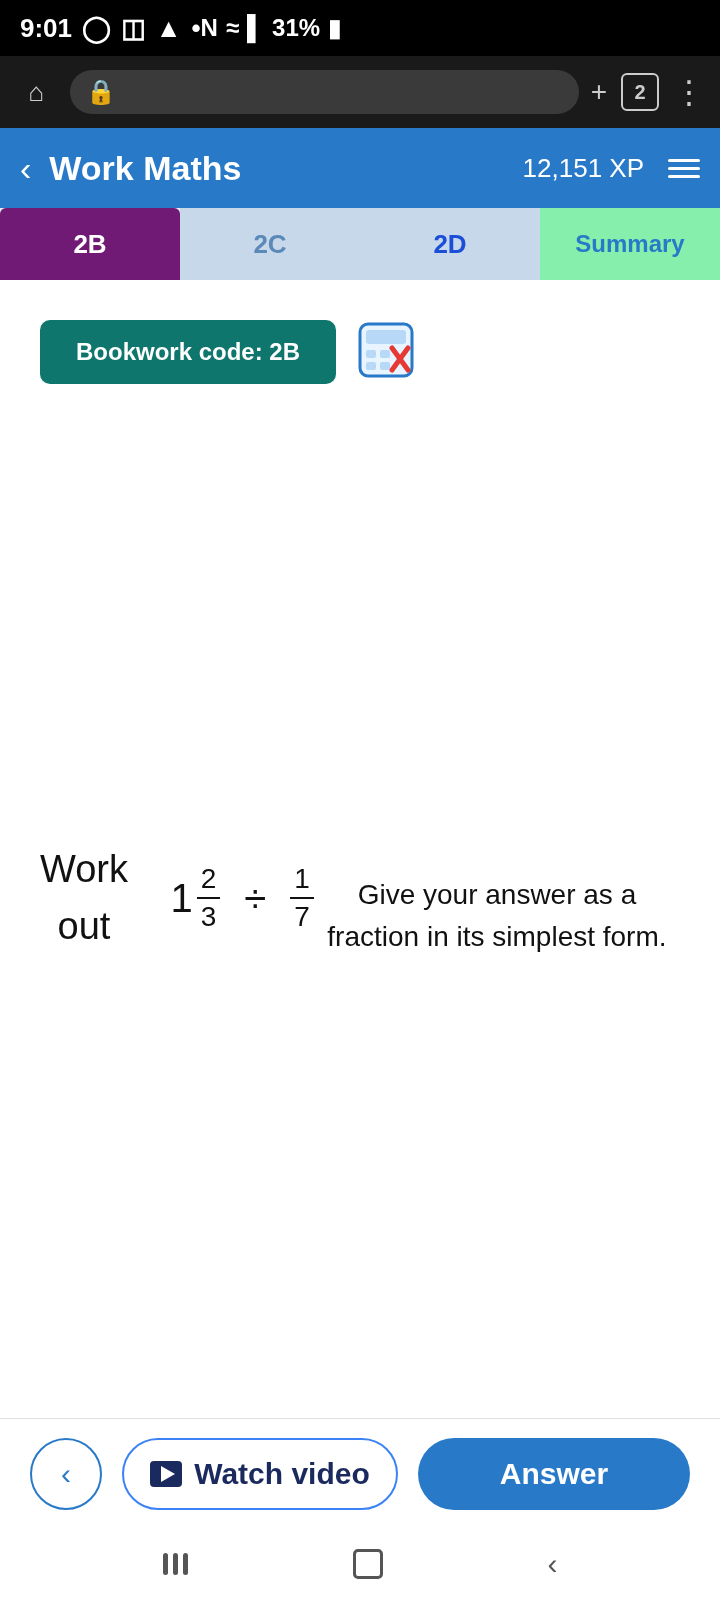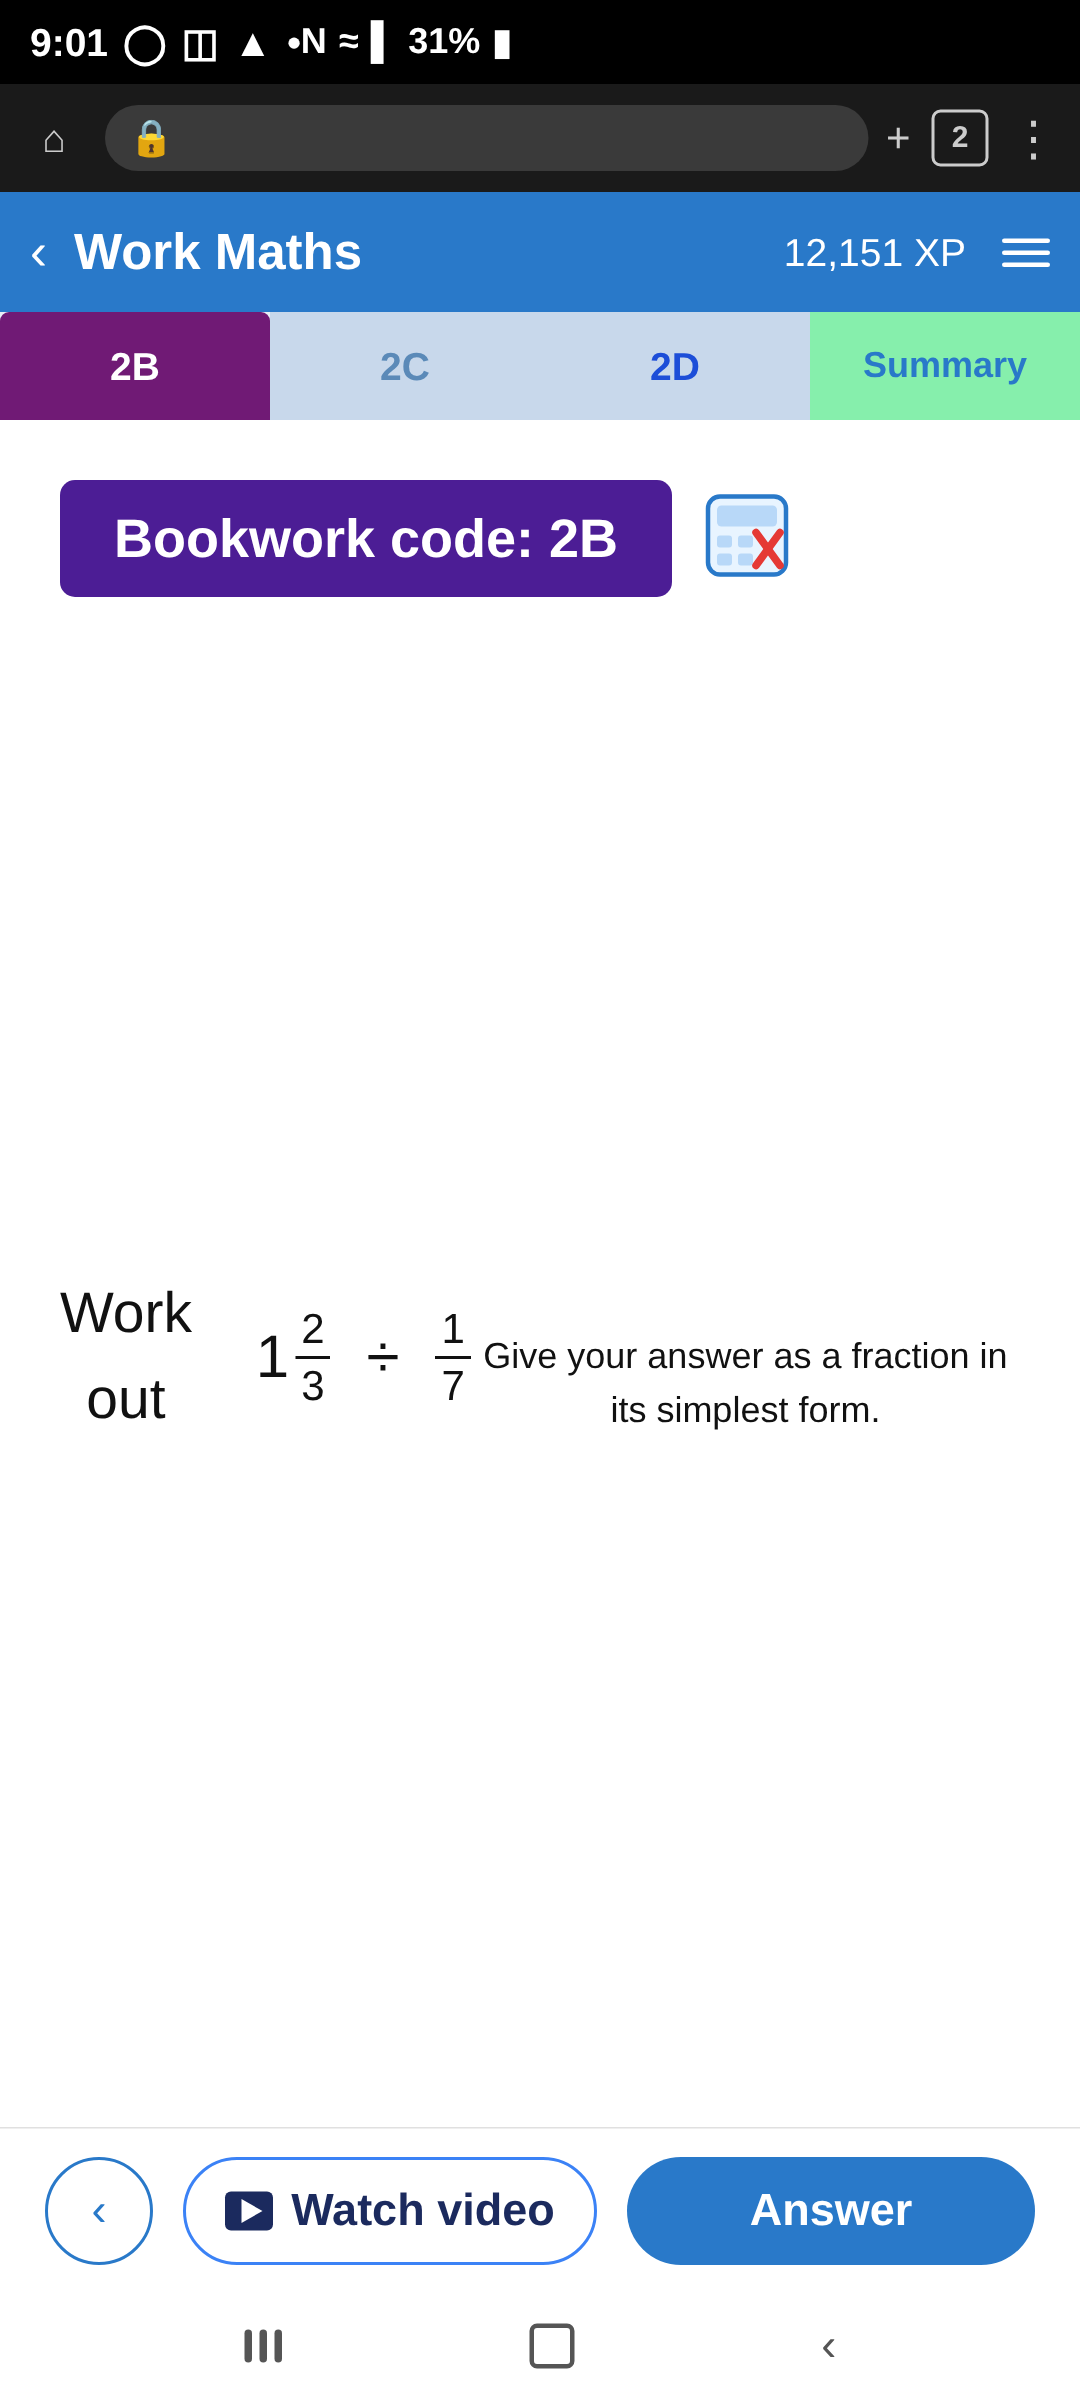--- a/index.html
+++ b/index.html
@@ -195,25 +195,25 @@
 
     
     .bookwork-row {
       display: flex;
       align-items: center;
       gap: 20px;
       align-self: flex-start;
       margin-bottom: 30px;
     }
     .bookwork-code-box {
-      background: #4c1d95;
+      background: #0f766e;
       color: #fff;
       border-radius: 10px;
       padding: 18px 36px;
-      font-size: 36px;
+      font-size: 24px;
       font-weight: 600;
     }
     .calculator-icon-container {
       position: relative;
       width: 64px;
       height: 64px;
     }
     .calculator-icon {
       width: 60px;
       height: 60px;
@@ -274,21 +274,21 @@
       margin: 0 8px;
     }
     .simple-fraction {
       display: inline-flex;
       flex-direction: column;
       align-items: center;
       line-height: 1.1;
     }
 
     .instruction-text {
-      font-size: 24px;
+      font-size: 28px;
       color: #111;
       text-align: center;
       line-height: 1.5;
       max-width: 580px;
     }
 
     
     .bottom-controls {
       background: #fff;
       display: flex;

